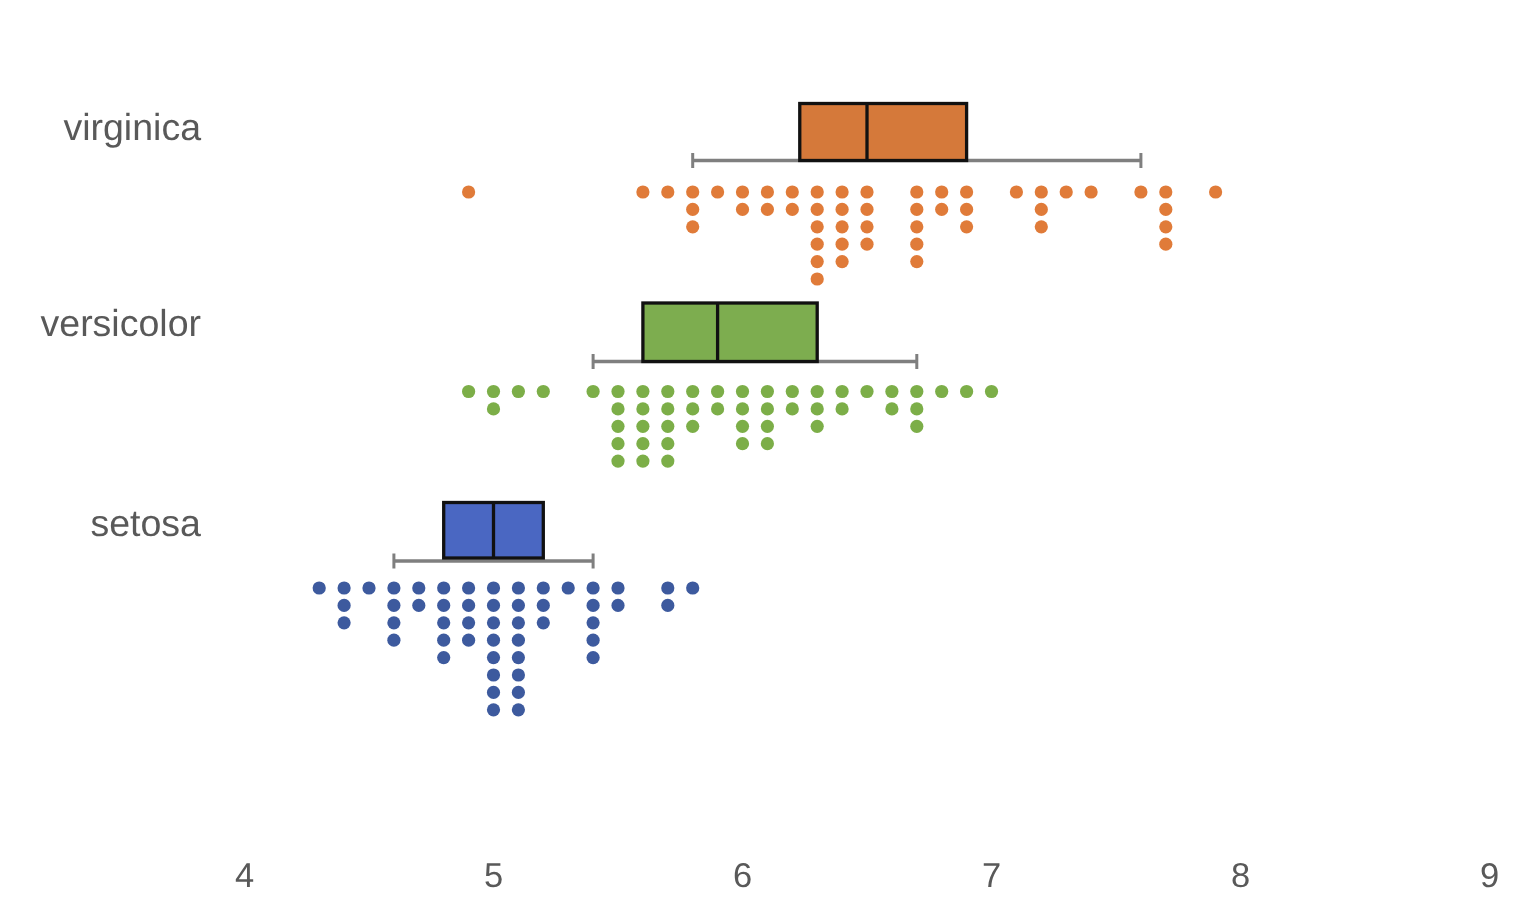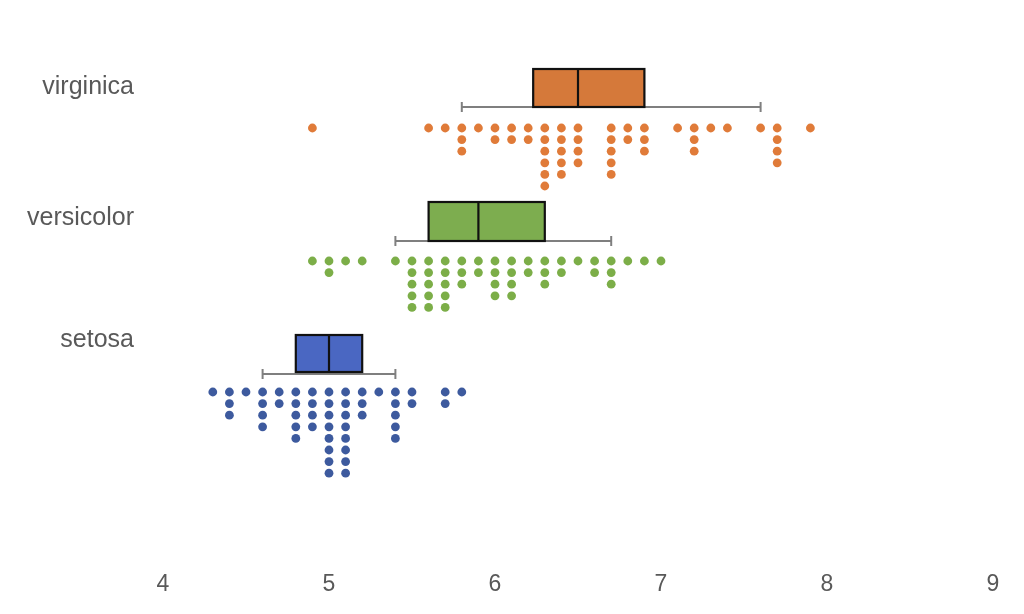--- a/index.html
+++ b/index.html
@@ -176,21 +176,21 @@
       <circle cx="395.4000000000001" cy="438.4" r="4.4" fill="#3D5A9E"></circle>
       <circle cx="412" cy="392" r="4.4" fill="#3D5A9E"></circle>
       <circle cx="412" cy="403.6" r="4.4" fill="#3D5A9E"></circle>
       <circle cx="445.20000000000005" cy="392" r="4.4" fill="#3D5A9E"></circle>
       <circle cx="445.20000000000005" cy="403.6" r="4.4" fill="#3D5A9E"></circle>
       <circle cx="461.79999999999995" cy="392" r="4.4" fill="#3D5A9E"></circle>
     </svg>
 
   <div class="cat-label" style="top:202px;">versicolor</div>
   <div class="cat-label" style="top:71px;">virginica</div>
-  <div class="cat-label" style="top:324px;">setosa</div>
+  <div class="cat-label" style="top:335px;">setosa</div>
 
   <div class="tick-label" style="left:163px;">4</div>
   <div class="tick-label" style="left:329px;">5</div>
   <div class="tick-label" style="left:495px;">6</div>
   <div class="tick-label" style="left:661px;">7</div>
   <div class="tick-label" style="left:827px;">8</div>
   <div class="tick-label" style="left:993px;">9</div>
 </div>
 
 </body></html>

